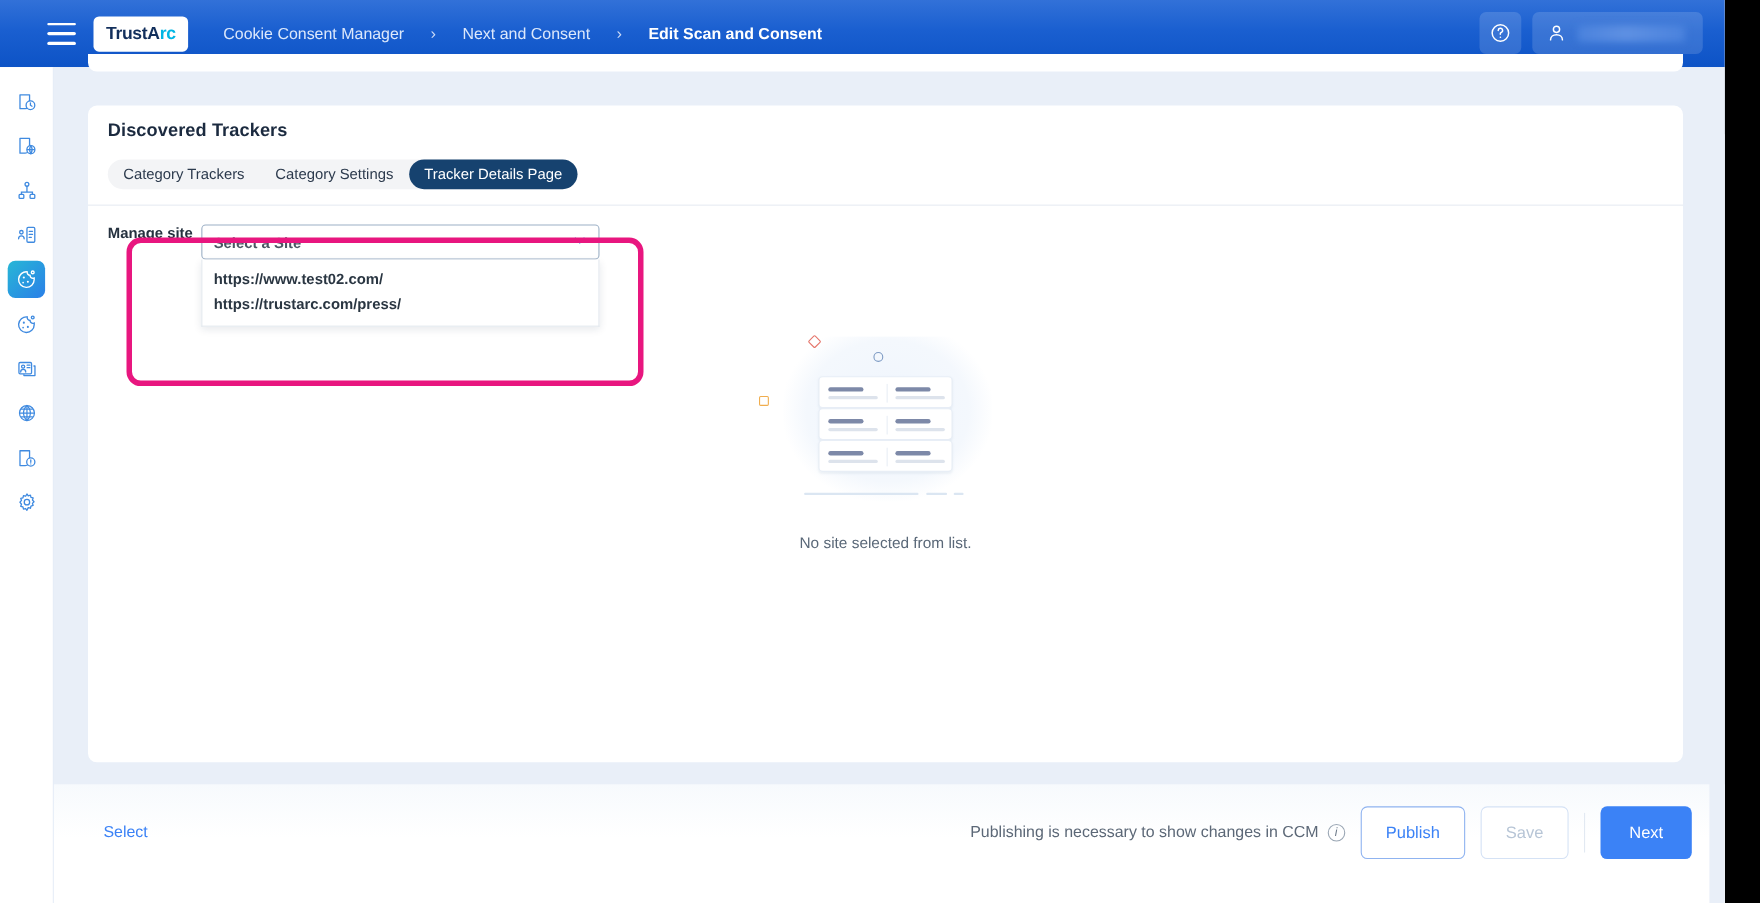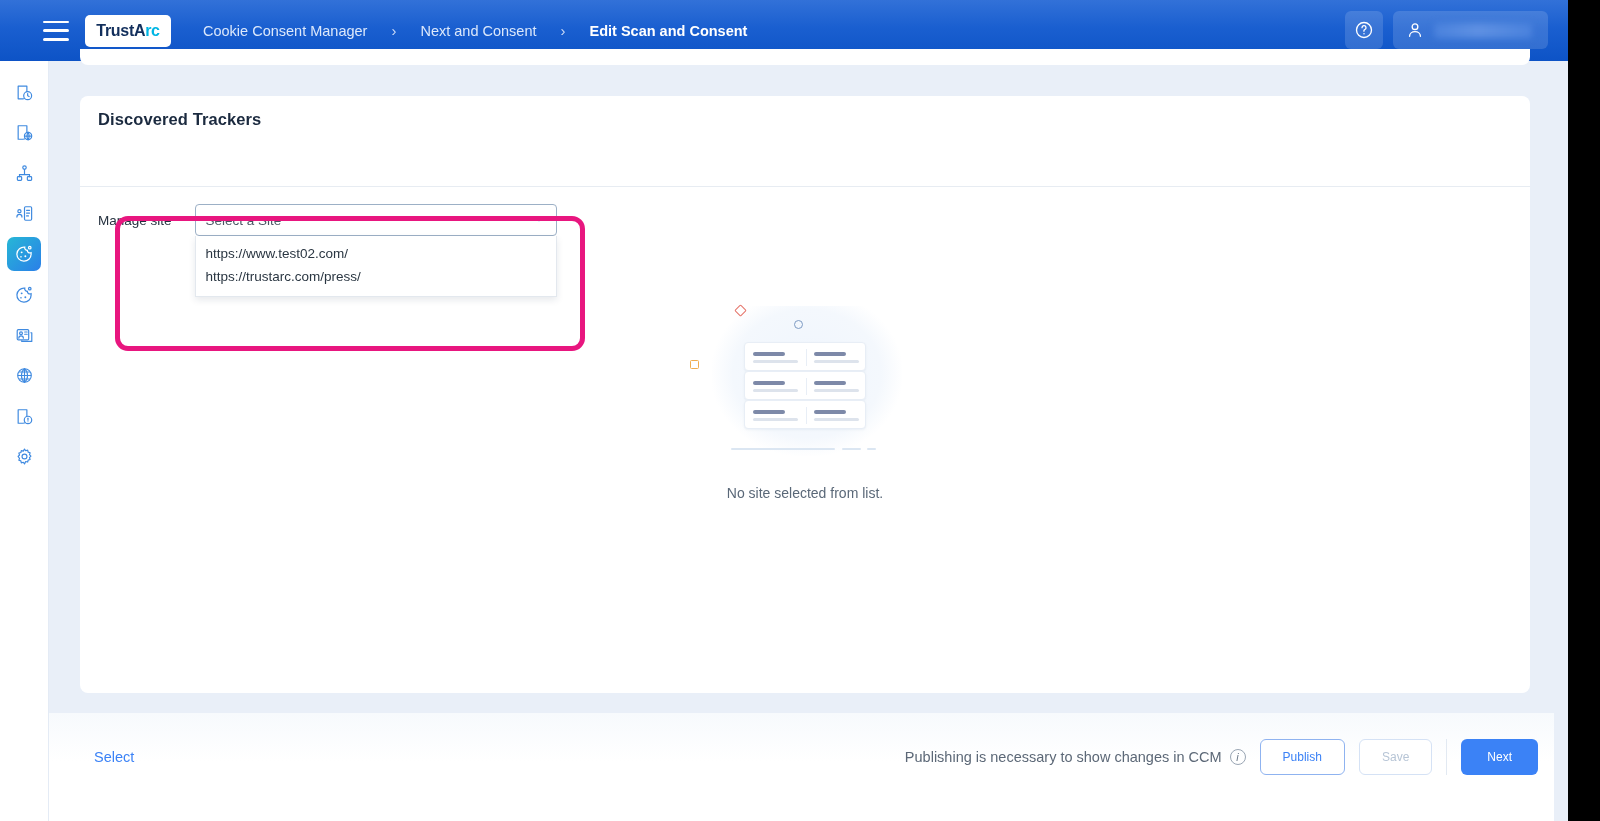--- a/index.html
+++ b/index.html
@@ -123,21 +123,21 @@
   .tab.active { background: #16426f; color: #ffffff; }
 
   .panel-divider {
     position: absolute; left: 0; top: 90px; width: 1450px; height: 1px;
     background: #e7ecf2;
   }
 
   
   .site-row {
     position: absolute; left: 18px; top: 108px;
-    display: flex; align-items: center; gap: 23px;
+    display: flex; gap: 8px; font-weight: bold;
   }
   .site-label { font-size: 13.5px; color: #25313f; }
   .select-wrap { position: relative; }
   .select-box {
     width: 362px; height: 32px;
     border: 1px solid #9cb0c6; border-radius: 4px; background: #fff;
     display: flex; align-items: center; padding: 0 10px;
     font-size: 13.5px; color: #4a5663; cursor: pointer;
   }
   .chev {
@@ -235,23 +235,23 @@
     display: flex; align-items: center; gap: 14px;
   }
   .publish-note { font-size: 14.5px; color: #5c6877; }
   .info-icon {
     width: 16px; height: 16px; border-radius: 50%; border: 1.2px solid #9aa6b4;
     color: #6d7a89; font-size: 11px; font-style: italic;
     display: flex; align-items: center; justify-content: center;
     margin-left: -6px; cursor: pointer;
   }
   .btn {
-    height: 36px; border-radius: 6px; padding: 0 22px;
+    height: 48px; border-radius: 6px; padding: 0 22px;
     display: flex; align-items: center; justify-content: center;
-    font-size: 12px; cursor: pointer; white-space: nowrap;
+    font-size: 15px; cursor: pointer; white-space: nowrap;
   }
   .btn-outline { border: 1px solid #8fb3f0; color: #3b82f6; background: #fff; }
   .btn-disabled { border: 1px solid #d5e2f5; color: #b7c5d6; background: #fff; cursor: default; }
   .vsep { width: 1px; height: 36px; background: #e2e9f2; }
   .btn-primary { background: #3b82f6; color: #fff; padding: 0 26px; }
 
   
   .scroll-gutter {
     position: absolute; right: 0; top: 61px; width: 14px; height: 760px;
     background: #e9eff8;
@@ -392,20 +392,25 @@
   </div>
 
   <div class="scroll-area">
 
     <div class="prev-card"></div>
 
     <div class="panel">
 
       <div class="panel-title">Discovered Trackers</div>
 
+      <div class="tabs">
+        <div class="tab">Category Trackers</div>
+        <div class="tab">Category Settings</div>
+        <div class="tab active">Tracker Details Page</div>
+      </div>
 
       <div class="panel-divider"></div>
 
       <div class="site-row">
         <span class="site-label">Manage site</span>
 
         <div class="select-wrap">
           <div class="select-box">
             <span>Select a Site</span>
             <span class="chev">

